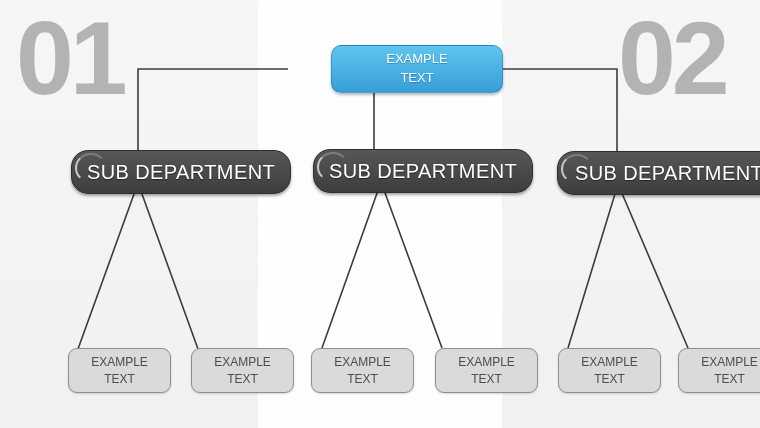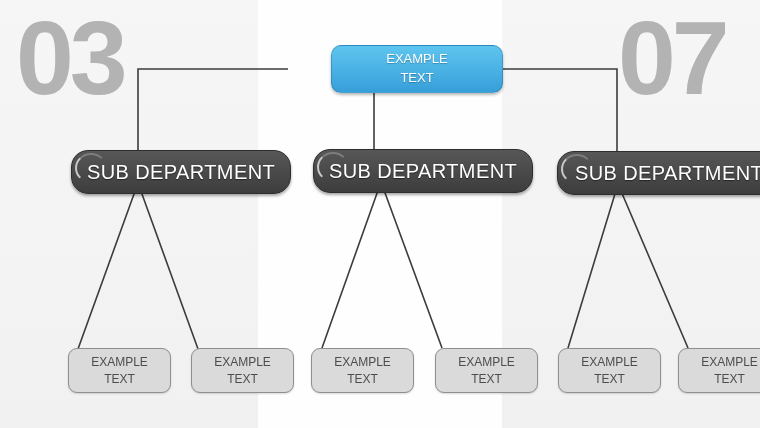--- a/index.html
+++ b/index.html
@@ -109,22 +109,22 @@
 </style>
 </head>
 <body>
 
 <div class="canvas">
 
   <div class="band band-gray band-left"></div>
   <div class="band band-mid"></div>
   <div class="band band-gray band-right"></div>
 
-  <div class="marker marker-01">03</div>
-  <div class="marker marker-02">07</div>
+  <div class="marker marker-01">01</div>
+  <div class="marker marker-02">02</div>
 
   <svg class="connectors" viewBox="0 0 760 428">
     <path d="M288 69 H138 V150"></path>
     <path d="M460 69 H617 V151"></path>
     <path d="M374 93 V149"></path>
     <path d="M248 166 H270"></path>
     <path d="M490 166 H514"></path>
     <path d="M138 183 L78 349 M138 183 L198 349"></path>
     <path d="M381 182 L322 348 M381 182 L442 348"></path>
     <path d="M618 184 L568 348 M618 184 L688 348"></path>

